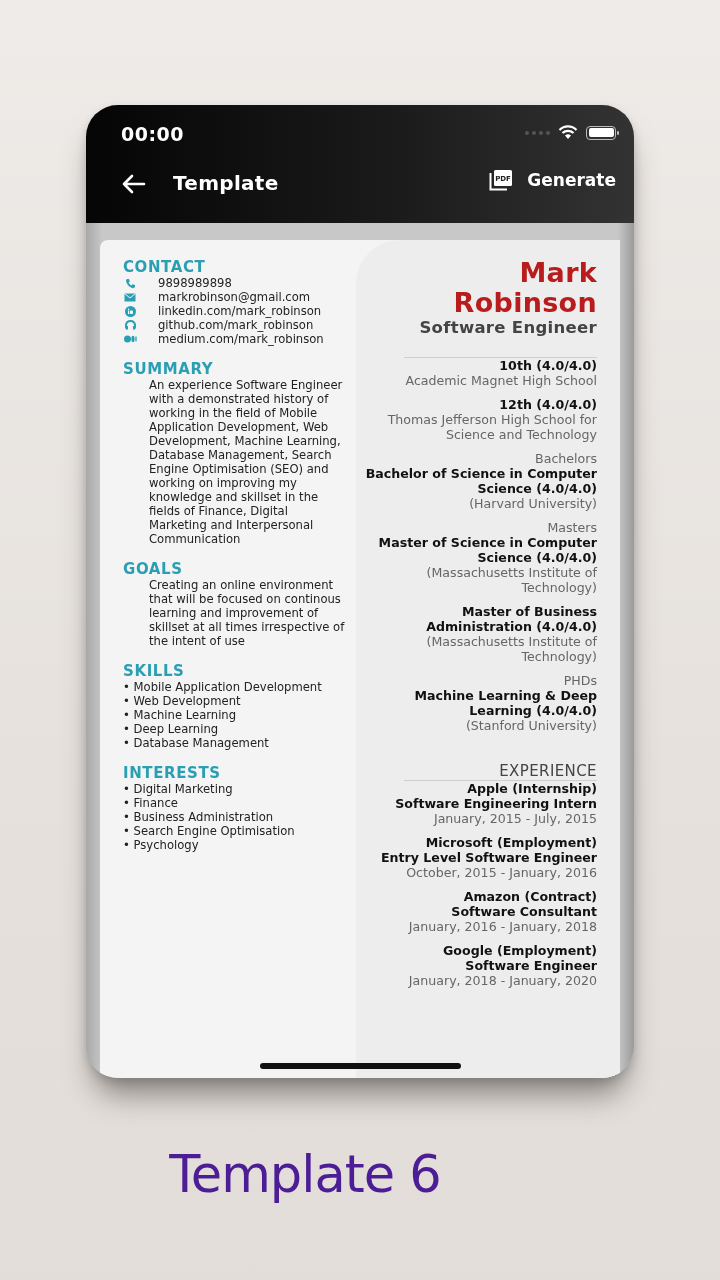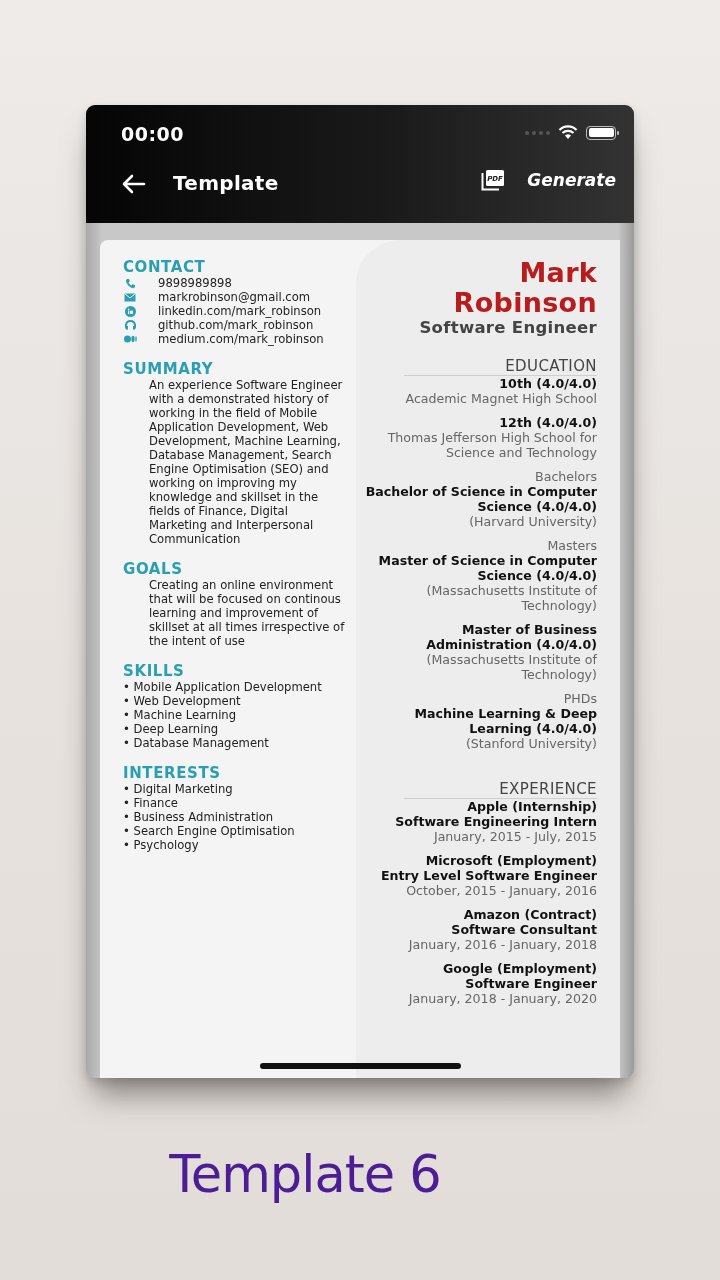--- a/index.html
+++ b/index.html
@@ -4,39 +4,39 @@
 <style>
   * { box-sizing: border-box; margin: 0; padding: 0; }
   html, body { width: 720px; height: 1280px; overflow: hidden; }
   body {
     background: linear-gradient(180deg, #eeebe8 0%, #e6e1dd 60%, #e2ddd9 100%);
     font-family: "DejaVu Sans", "Liberation Sans", sans-serif;
     position: relative;
   }
   .phone {
     position: absolute; left: 86px; top: 105px; width: 548px; height: 973px;
-    border-radius: 9px; overflow: hidden;
+    border-radius: 32px; overflow: hidden;
     background: #bdbdbd;
     box-shadow: 0 24px 30px -8px rgba(60,55,50,0.55), 0 4px 10px rgba(0,0,0,0.15);
   }
   .appbar {
     position: absolute; left: 0; top: 0; width: 548px; height: 118px;
     background: linear-gradient(90deg, #050505 0%, #1a1a1a 55%, #333 100%);
     color: #fff;
   }
   .status-time { position: absolute; left: 35px; top: 18px; font-size: 19px; font-weight: bold; letter-spacing: 0.5px; }
   .status-right { position: absolute; right: 18px; top: 20px; display: flex; align-items: center; gap: 8px; }
   .signal { display: flex; gap: 3px; }
   .signal span { width: 4px; height: 4px; border-radius: 50%; background: #555; display: block; }
   .battery { width: 30px; height: 14px; border: 1.5px solid #bbb; border-radius: 4px; padding: 1.5px; position: relative; }
   .battery .fill { width: 100%; height: 100%; background: #fff; border-radius: 2px; }
   .battery::after { content: ""; position: absolute; right: -4px; top: 4px; width: 2px; height: 4px; background: #bbb; border-radius: 1px; }
   .back-btn { position: absolute; left: 34px; top: 66px; width: 30px; height: 26px; display: flex; align-items: center; }
   .title { position: absolute; left: 87px; top: 66px; font-size: 20px; font-weight: bold; letter-spacing: 0.3px; }
-  .generate-btn { position: absolute; right: 18px; top: 64px; display: flex; align-items: center; gap: 22px; font-size: 17px; font-weight: bold; font-style: italic; }
+  .generate-btn { position: absolute; right: 18px; top: 64px; display: flex; align-items: center; gap: 14px; font-size: 17px; font-weight: bold; }
   .content-area {
     position: absolute; left: 0; top: 118px; width: 548px; height: 855px;
     background: linear-gradient(90deg, #a8a8a8 0%, #c8c8c8 3%, #c8c8c8 97%, #9a9a9a 100%);
   }
   .resume {
     position: absolute; left: 14px; top: 17px; width: 520px; height: 840px;
     background: #f4f4f4; border-radius: 8px 0 0 0; overflow: hidden;
   }
   .right-panel {
     position: absolute; left: 256px; top: 0; width: 264px; height: 840px;
@@ -183,21 +183,20 @@
       </div>
 
       <div class="right-col">
         <div class="name">
           <div>Mark</div>
           <div>Robinson</div>
         </div>
         <div class="job-title">Software Engineer</div>
 
         <div style="height:19px"></div>
-        <div class="r-sec-title">EDUCATION</div>
         <div class="r-divider"></div>
 
         <div class="entry">
           <div class="bold">10th (4.0/4.0)</div>
           <div>Academic Magnet High School</div>
         </div>
         <div class="entry">
           <div class="bold">12th (4.0/4.0)</div>
           <div>Thomas Jefferson High School for Science and Technology</div>
         </div>

